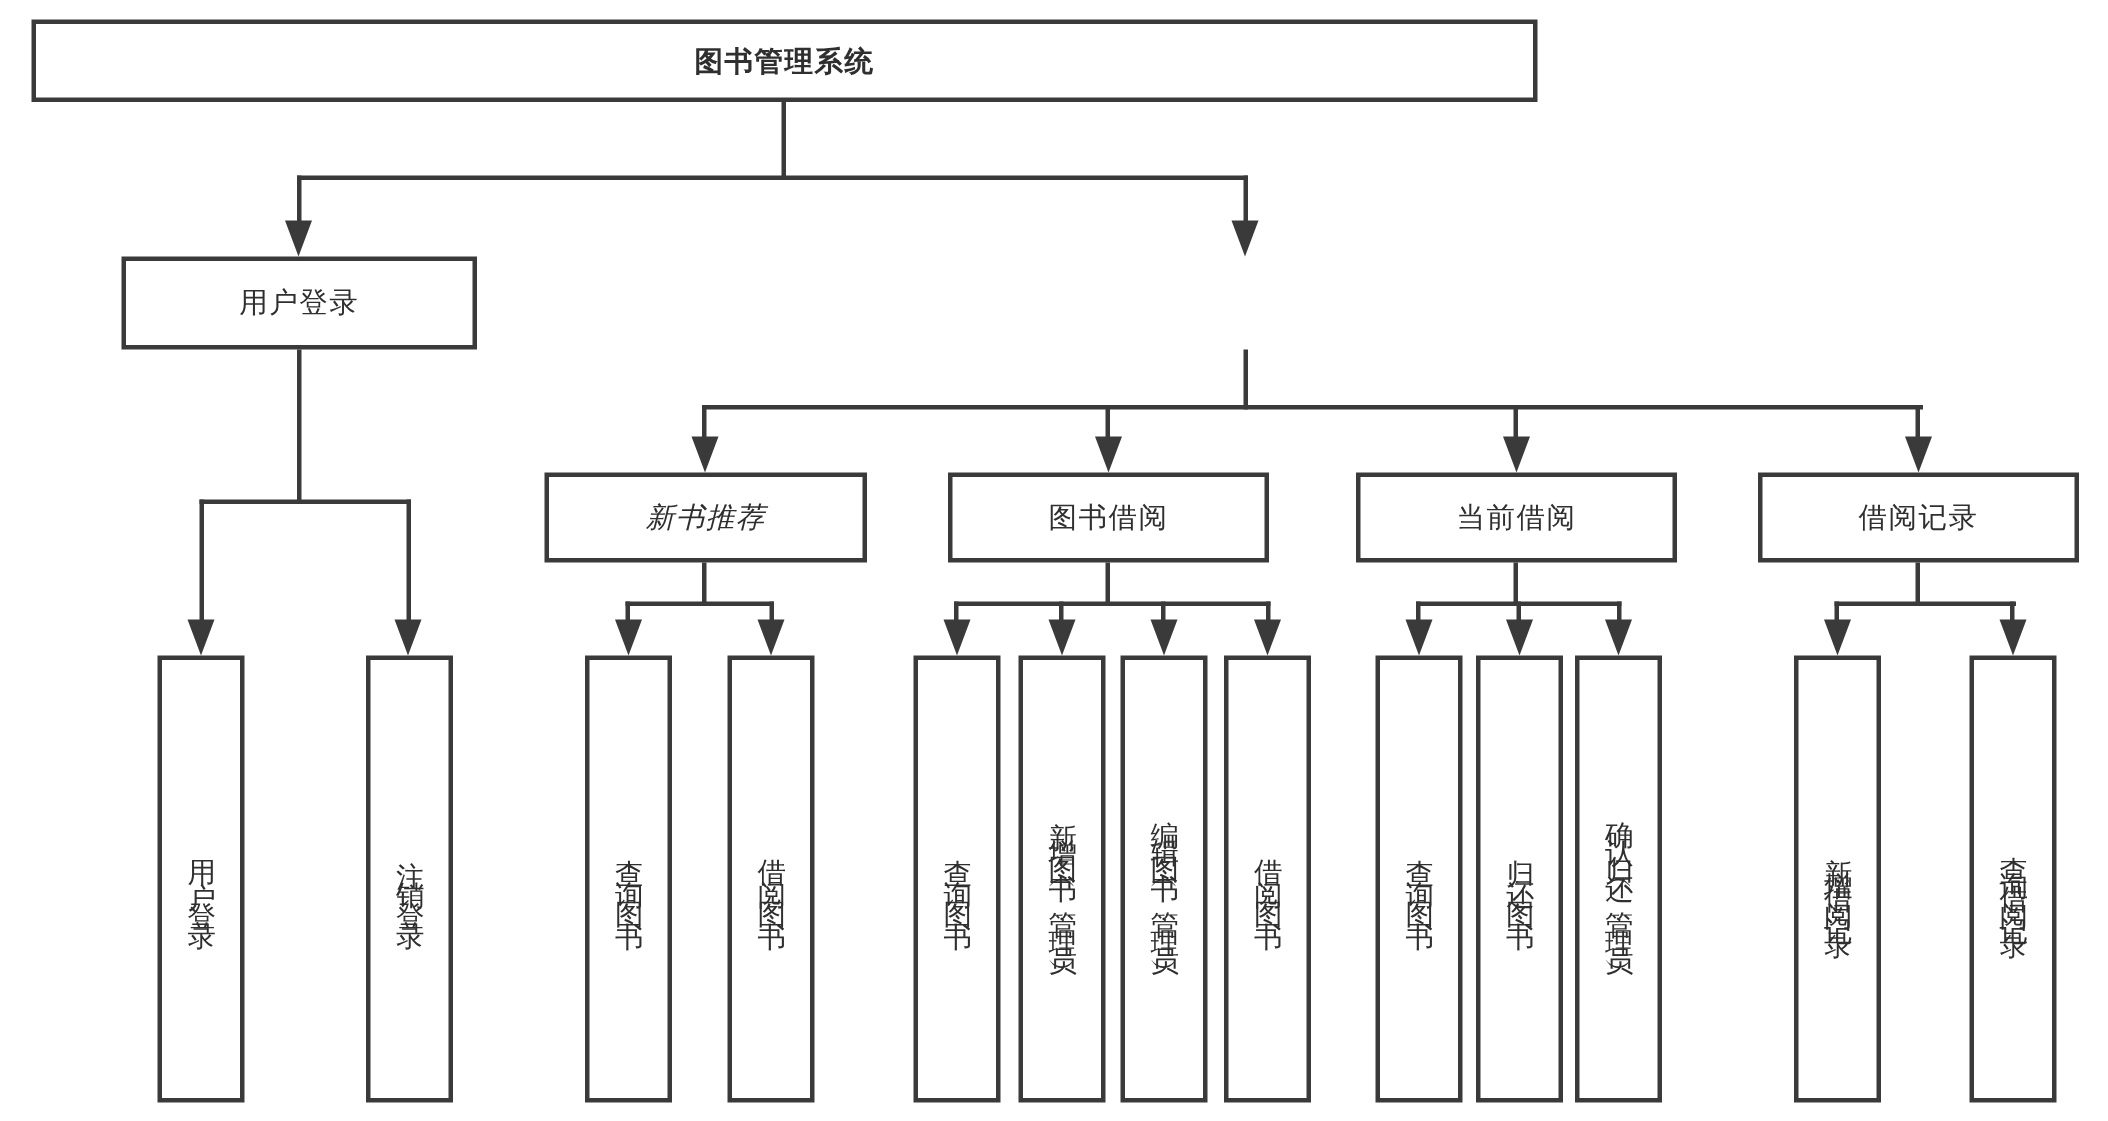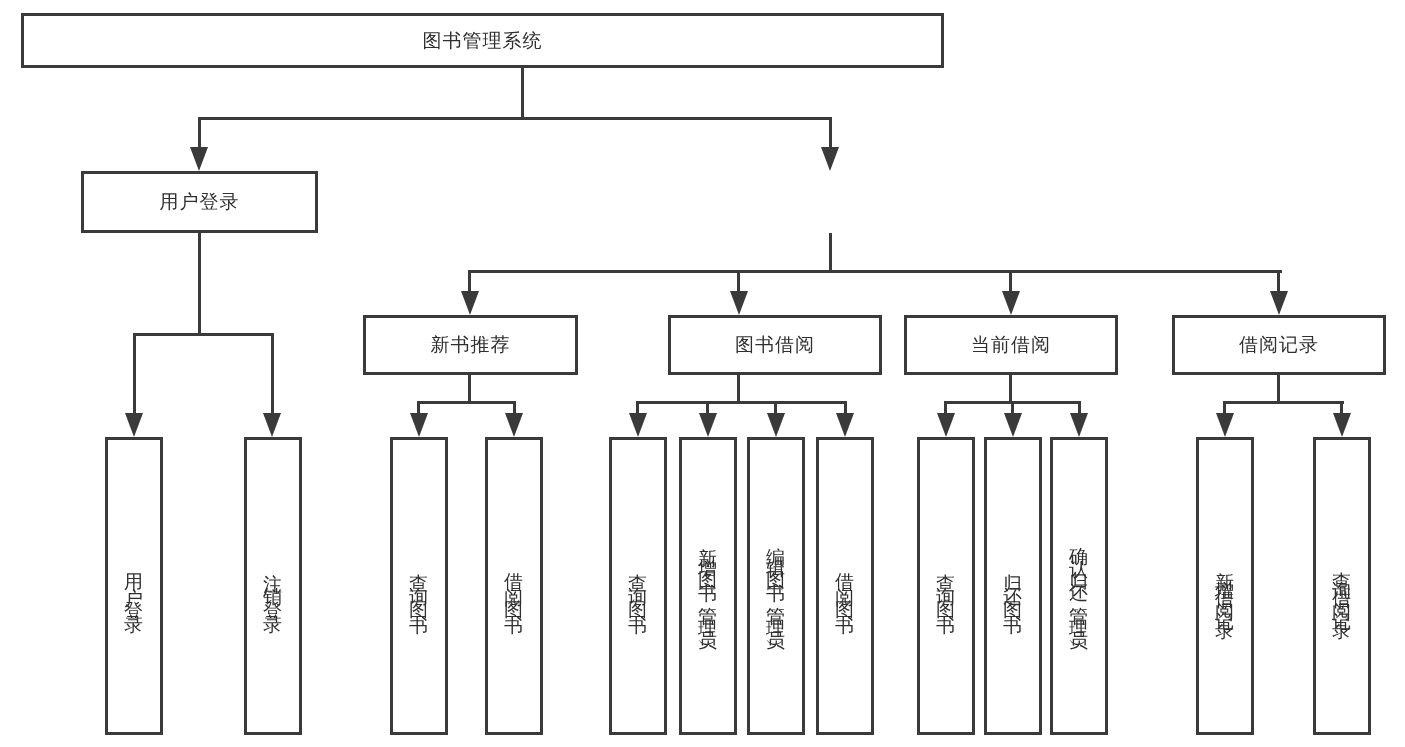--- a/index.html
+++ b/index.html
@@ -30,26 +30,26 @@
   .watermark{
     position:absolute;right:4px;bottom:4px;font-size:19px;
     color:var(--watermark,#b7b7b7);letter-spacing:1px;white-space:nowrap;
   }
 </style>
 </head>
 <body>
 
 <div class="canvas">
 
-  <div class="box h-box" style="left:21px;top:13px;width:923px;height:55px;">图书管理系统</div>
+  <div class="box h-box" style="left:21px;top:13px;width:1004px;height:55px;font-weight:bold;">图书管理系统</div>
 
   <div class="box h-box" style="left:81px;top:171px;width:237px;height:62px;">用户登录</div>
 
-  <div class="box h-box" style="left:363px;top:315px;width:215px;height:60px;">新书推荐</div>
-  <div class="box h-box" style="left:632px;top:315px;width:214px;height:60px;margin-left:36px;">图书借阅</div>
+  <div class="box h-box" style="left:363px;top:315px;width:215px;height:60px;font-style:italic;">新书推荐</div>
+  <div class="box h-box" style="left:632px;top:315px;width:214px;height:60px;">图书借阅</div>
   <div class="box h-box" style="left:1172px;top:315px;width:214px;height:60px;">借阅记录</div>
   <div class="box h-box" style="left:904px;top:315px;width:214px;height:60px;">当前借阅</div>
 
   <div class="box v-box" style="left:105px;top:437px;width:58px;height:298px;">
     <span>用户登录</span>
     </div>
   <div class="box v-box" style="left:244px;top:437px;width:58px;height:298px;">
     <span>注销登录</span>
     </div>
 

